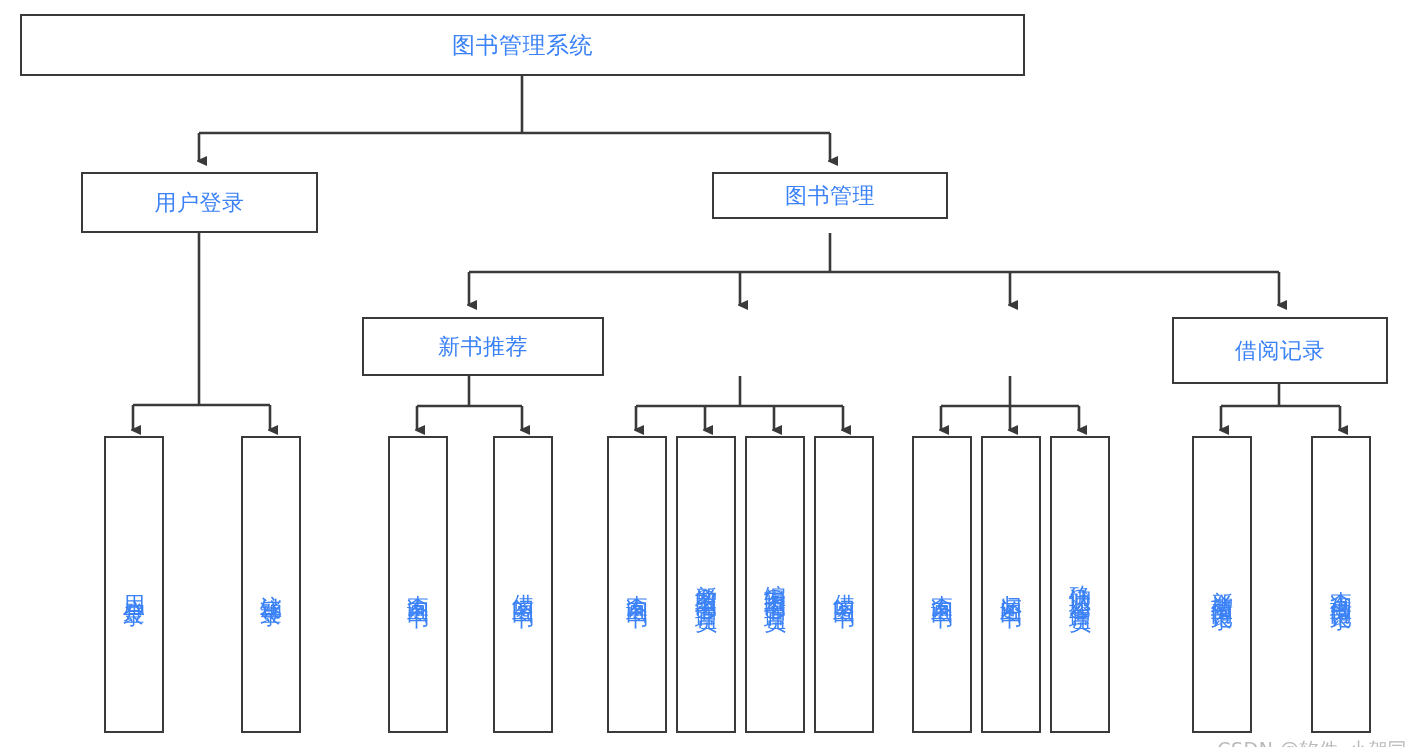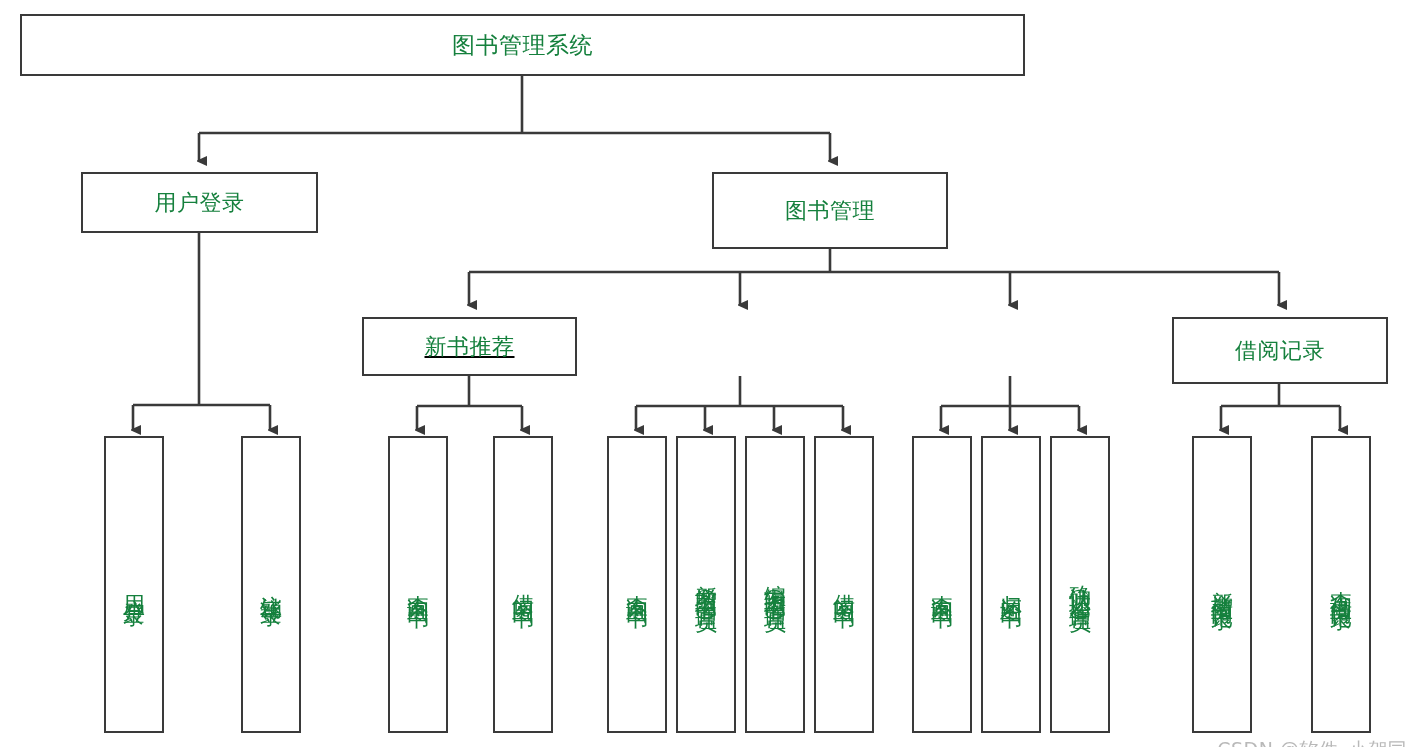--- a/index.html
+++ b/index.html
@@ -32,21 +32,21 @@
     position: absolute;
     box-sizing: border-box;
     background: #ffffff;
     border: 2px solid #3a3a3a;
     display: flex;
     align-items: center;
     justify-content: center;
     overflow: hidden;
   }
   .node .node-label {
-    color: #15803d;
+    color: #3b82f6;
     white-space: pre;
     line-height: 1.08;
     text-align: center;
   }
   .node.horizontal .node-label {
     font-size: 22px;
     letter-spacing: 0.5px;
   }
   .node.root .node-label {
     font-size: 23px;
@@ -127,25 +127,25 @@
   </svg>
 
   <div class="node horizontal root" style="left:20px; top:14px; width:1005px; height:62px;">
     <span class="node-label">图书管理系统</span>
   </div>
 
   <div class="node horizontal" style="left:81px; top:172px; width:237px; height:61px;">
     <span class="node-label">用户登录</span>
   </div>
 
-  <div class="node horizontal" style="left:712px; top:172px; width:236px; height:77px;">
+  <div class="node horizontal" style="left:712px; top:172px; width:236px; height:47px;">
     <span class="node-label">图书管理</span>
   </div>
 
-  <div class="node horizontal" style="left:362px; top:317px; width:215px; height:59px;text-decoration:underline;">
+  <div class="node horizontal" style="left:362px; top:317px; width:242px; height:59px;">
     <span class="node-label">新书推荐</span>
   </div>
 
 
 
   <div class="node horizontal" style="left:1172px; top:317px; width:216px; height:67px;">
     <span class="node-label">借阅记录</span>
   </div>
 
   <div class="node vertical" style="left:104px; top:436px; width:60px; height:297px;">

